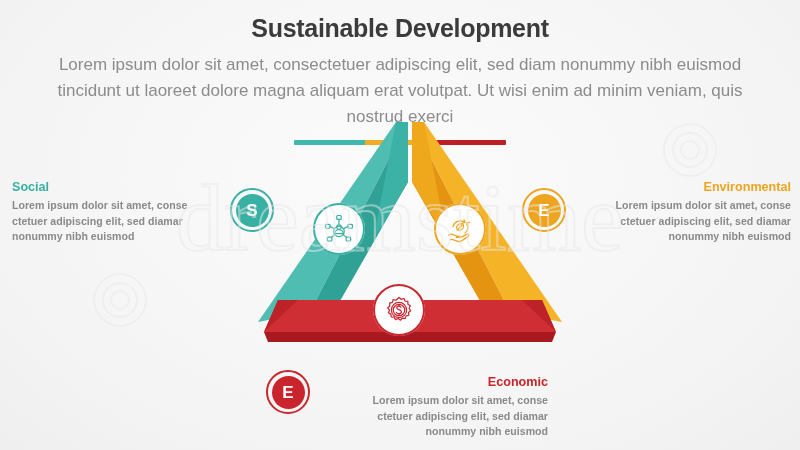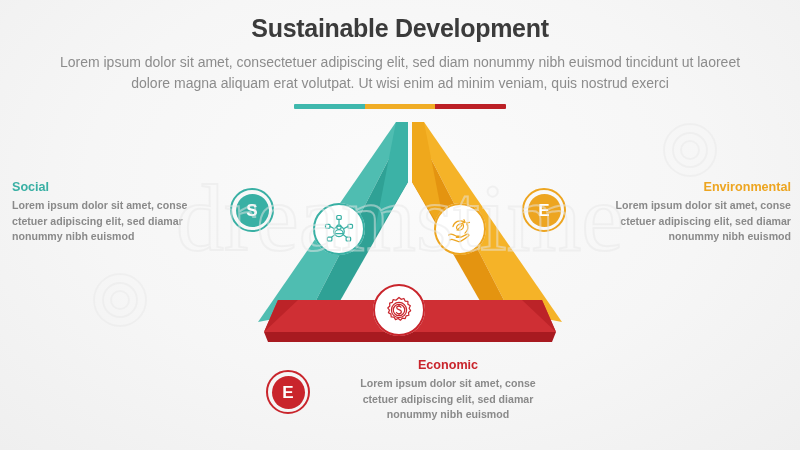--- a/index.html
+++ b/index.html
@@ -29,21 +29,21 @@
     font-size: 25px;
     font-weight: bold;
     color: #3b3b3b;
     letter-spacing: -0.3px;
     line-height: 1.15;
   }
 
   #page-subtitle {
     margin: 9px auto 0;
     width: 700px;
-    font-size: 14px;
+    font-size: 17px;
     line-height: 1.55;
     color: #8c8c8c;
     font-weight: 300;
   }
 
   #divider {
     margin: 9px auto 0;
     width: 212px;
     height: 5px;
     display: flex;
@@ -133,21 +133,21 @@
   
   #block-social { left: 12px; top: 180px; width: 212px; }
   #badge-social { left: 230px; top: 188px; color: #39b0a4; }
 
   
   #badge-environmental { left: 522px; top: 188px; color: #eda520; }
   #block-environmental { left: 586px; top: 180px; width: 205px; text-align: right; }
 
   
   #badge-economic { left: 266px; top: 370px; color: #c9252c; }
-  #block-economic { left: 348px; top: 358px; width: 200px; text-align: center; }
+  #block-economic { left: 348px; top: 375px; width: 200px; text-align: right; }
 
   
   #watermark {
     position: absolute;
     left: 0; top: 0;
     width: 800px; height: 450px;
     pointer-events: none;
     opacity: 0.5;
   }
 </style>

